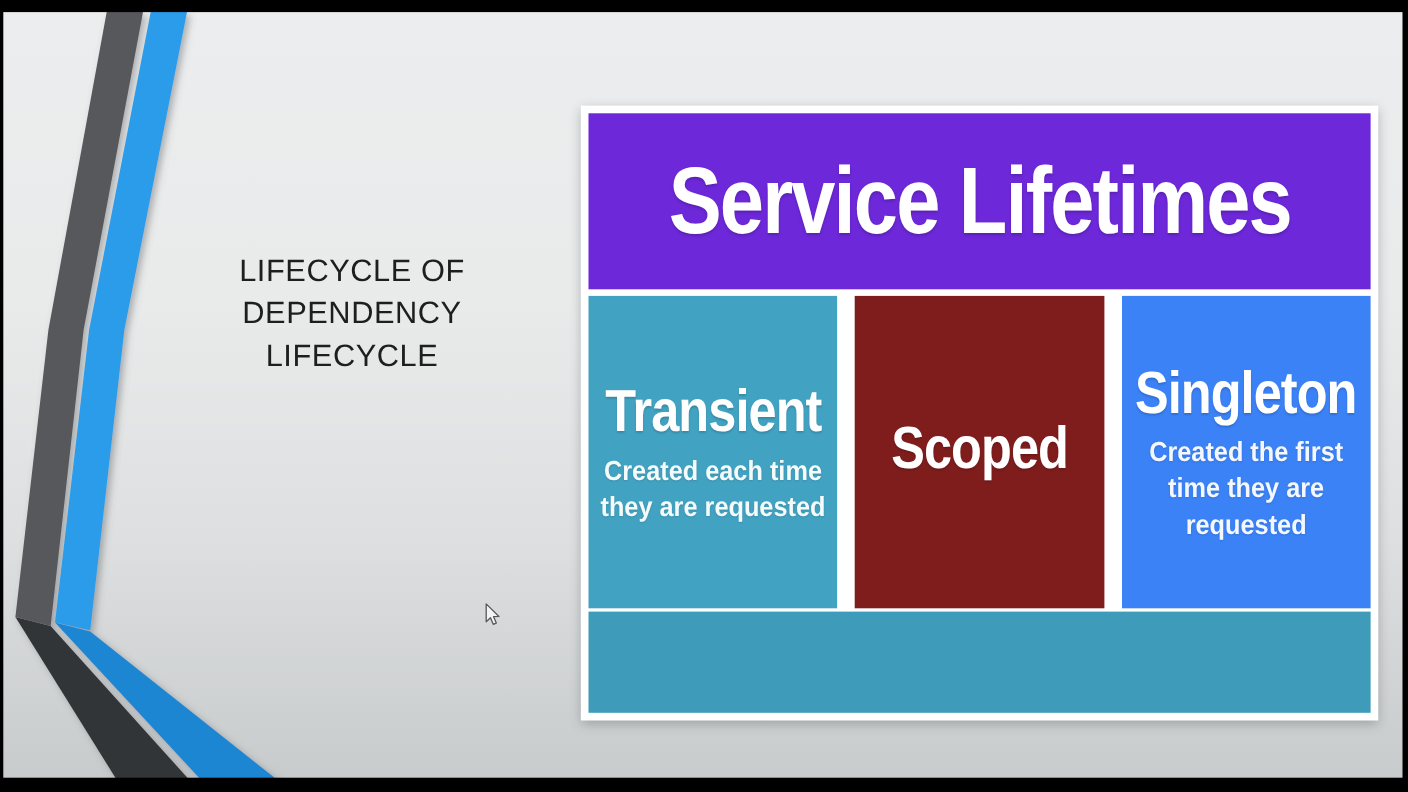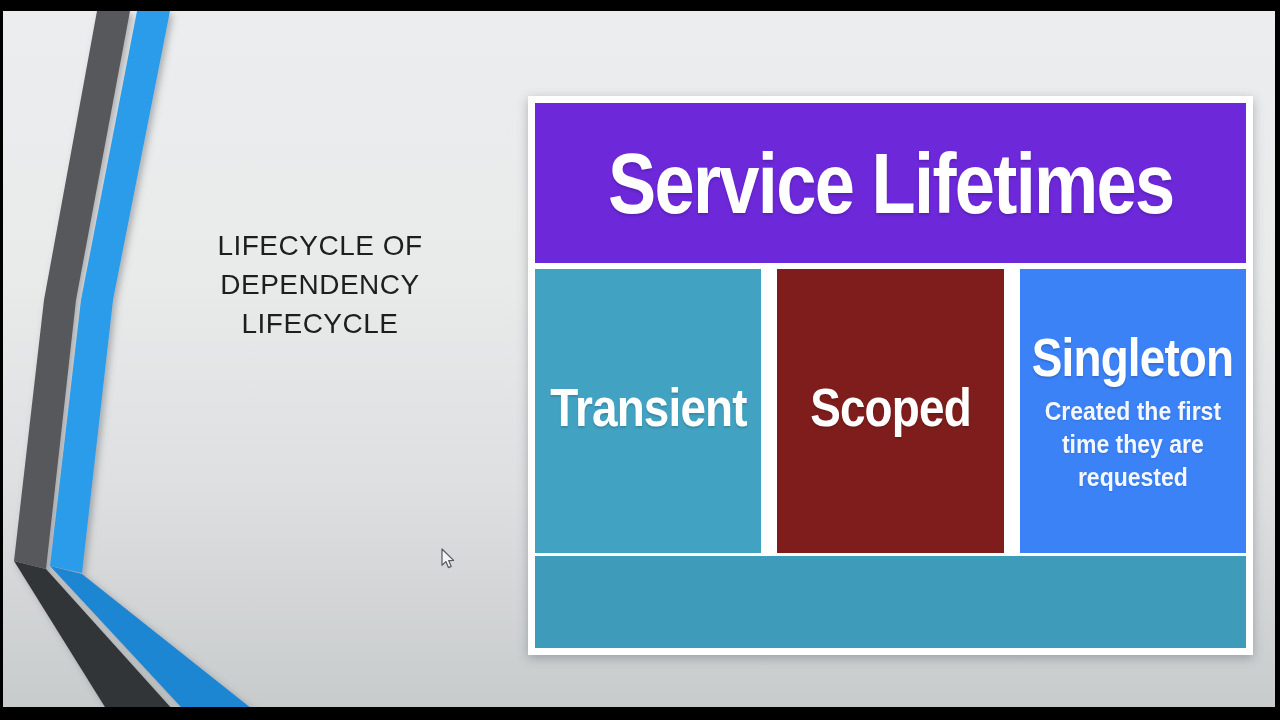--- a/index.html
+++ b/index.html
@@ -83,20 +83,24 @@
 
     <div class="card">
       <div class="card-header" style="background-color: #6d28d9;">
         <span class="hd-text">Service Lifetimes</span>
       </div>
 
       <div class="card-cols">
 
         <div class="col" style="background-color: rgb(66, 162, 193);">
           <div class="col-title">Transient</div>
+          <div class="col-desc">
+            <div>Created each time</div>
+            <div>they are requested</div>
+          </div>
         </div>
 
         <div class="col" style="background-color: #7f1d1d;">
           <div class="col-title">Scoped</div>
         </div>
 
         <div class="col" style="background-color: #3b82f6;">
           <div class="col-title">Singleton</div>
           <div class="col-desc">
             <div>Created the first</div>

